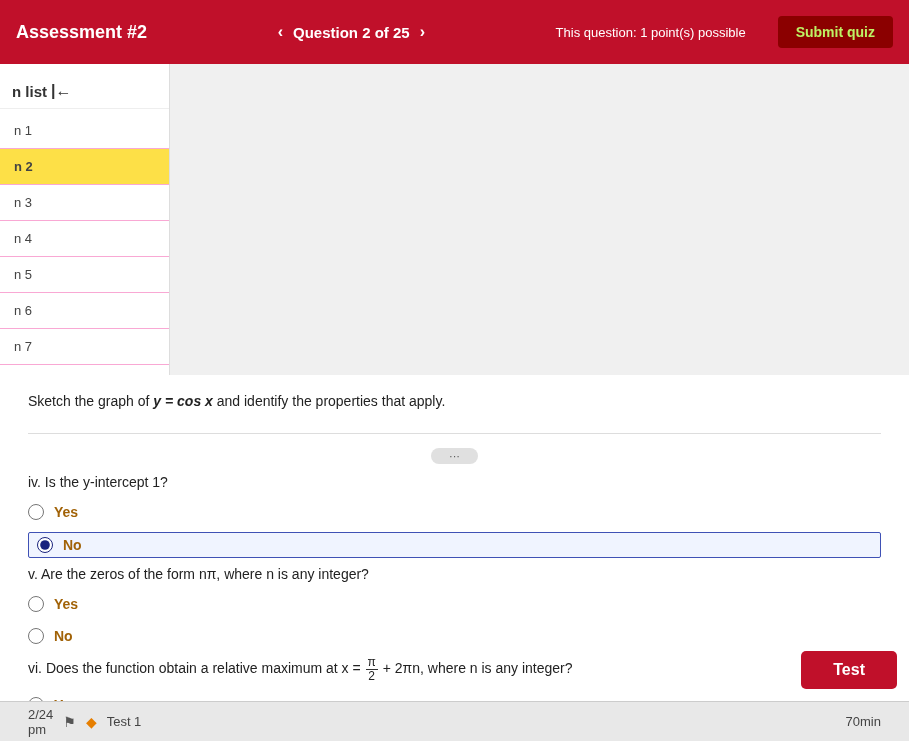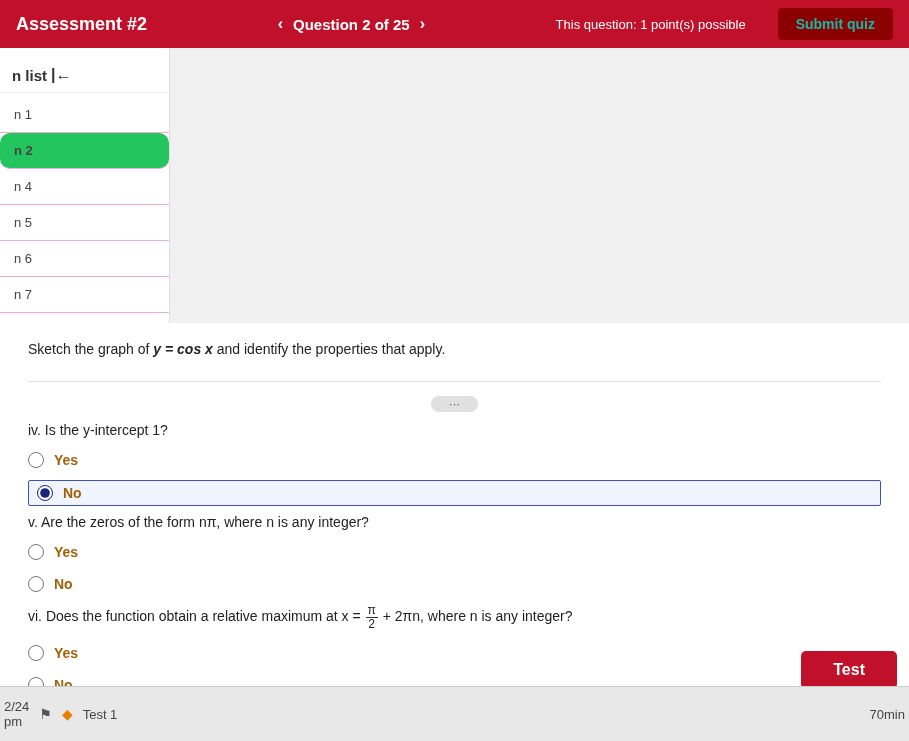--- a/index.html
+++ b/index.html
@@ -9,21 +9,21 @@
       background: #f0f0f0;
       height: 741px;
       width: 909px;
       overflow: hidden;
       position: relative;
     }
 
     
     .header {
       background: #c0102a;
-      height: 48px;
+      height: 64px;
       display: flex;
       align-items: center;
       justify-content: space-between;
       padding: 0 16px;
       color: white;
     }
     .header-left {
       font-size: 18px;
       font-weight: bold;
       color: white;
@@ -46,21 +46,21 @@
       align-items: center;
       gap: 32px;
     }
     .points-info {
       text-align: center;
       font-size: 13px;
       color: white;
     }
     .submit-btn {
       background: #8b0000;
-      color: #14b8a6;
+      color: #bef264;
       border: none;
       padding: 8px 18px;
       font-size: 14px;
       font-weight: bold;
       border-radius: 4px;
       cursor: pointer;
     }
 
     
     .main-layout {
@@ -93,23 +93,22 @@
       cursor: pointer;
     }
     .sidebar-item {
       padding: 10px 14px;
       font-size: 13px;
       color: #444;
       cursor: pointer;
       border-bottom: 1px solid #f9a8d4;
     }
     .sidebar-item.active {
-      background: #22c55e;
-      font-weight: bold;
-      border-radius: 10px;
+      background: #fde047;
+      font-weight: bold;
     }
 
     
     .content {
       flex: 1;
       background: white;
       padding: 18px 28px;
       overflow-y: auto;
     }
     .question-instruction {
@@ -196,25 +195,25 @@
       border-radius: 5px;
       cursor: pointer;
     }
 
     
     .bottom-bar {
       position: absolute;
       bottom: 0;
       left: 0;
       right: 0;
-      height: 55px;
+      height: 40px;
       background: #e8e8e8;
       display: flex;
       align-items: center;
-      padding: 0 4px;
+      padding: 0 28px;
       justify-content: space-between;
       border-top: 1px solid #ccc;
     }
     .bottom-left {
       display: flex;
       align-items: center;
       gap: 10px;
       font-size: 13px;
       color: #444;
     }
@@ -261,20 +260,21 @@
 
 <div class="main-layout">
 
   <div class="sidebar">
     <div class="sidebar-header">
       <span>n list</span>
       <span class="sidebar-header-icon">|←</span>
     </div>
     <div class="sidebar-item">n 1</div>
     <div class="sidebar-item active">n 2</div>
+    <div class="sidebar-item">n 3</div>
     <div class="sidebar-item">n 4</div>
     <div class="sidebar-item">n 5</div>
     <div class="sidebar-item">n 6</div>
     <div class="sidebar-item">n 7</div>
   </div>
 
   <div class="content">
 
     <div class="question-instruction">
       <span>Sketch the graph of <span class="math">y = cos x</span> and identify the properties that apply.</span>

